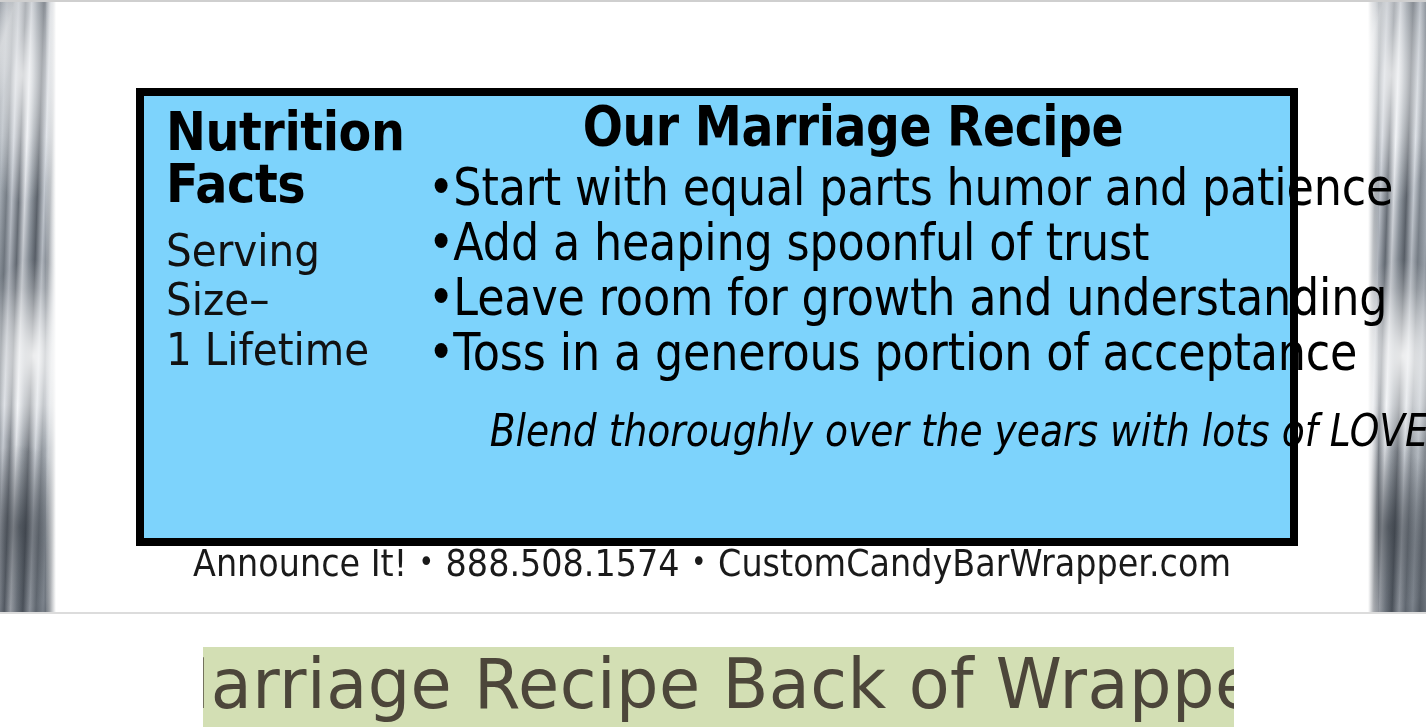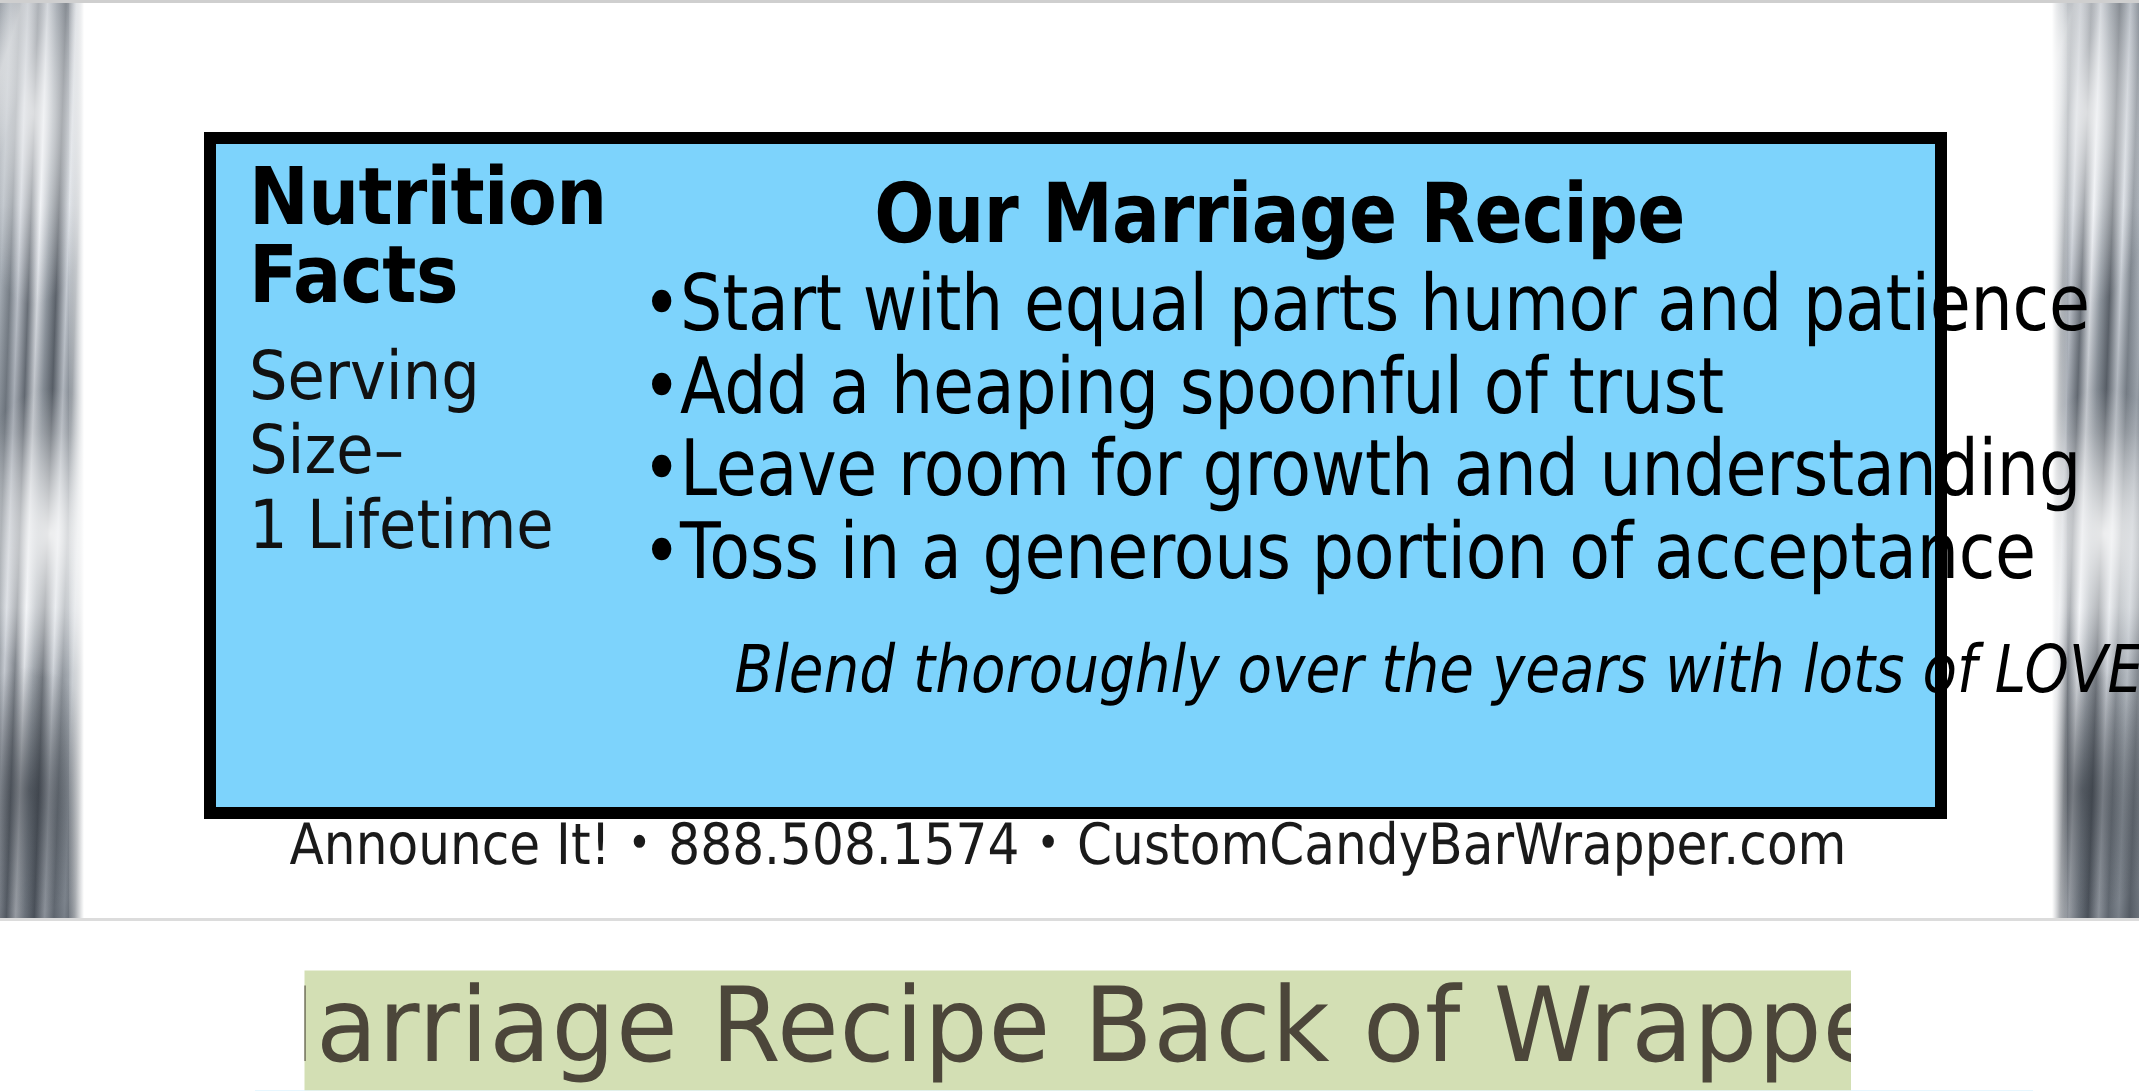--- a/index.html
+++ b/index.html
@@ -148,21 +148,21 @@
     margin: 15px 0 0 0;
     transform: scaleX(0.9);
     transform-origin: left top;
     white-space: pre-line;
   }
 
   
   .recipe-col {
     position: absolute;
     left: 284px;
-    top: 16px;
+    top: 0;
     right: 12px;
   }
   .recipe-heading {
     font-family: "DejaVu Sans", sans-serif;
     font-weight: bold;
     font-size: 55px;
     line-height: 1.12;
     color: #000000;
     text-align: center;
     margin: 0 0 2px 0;

